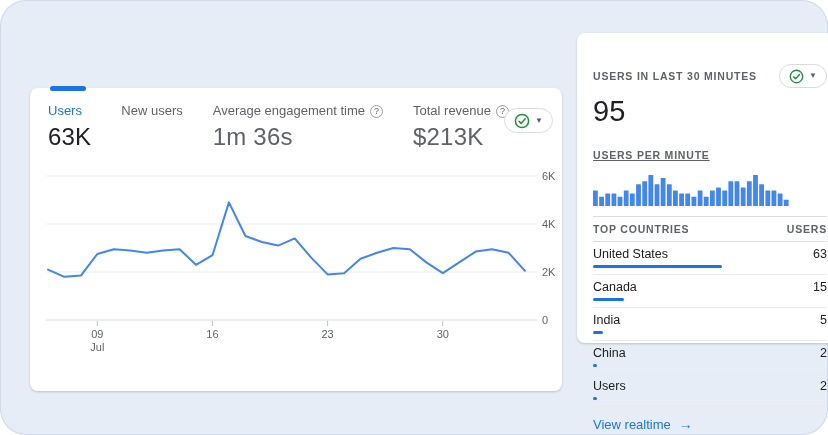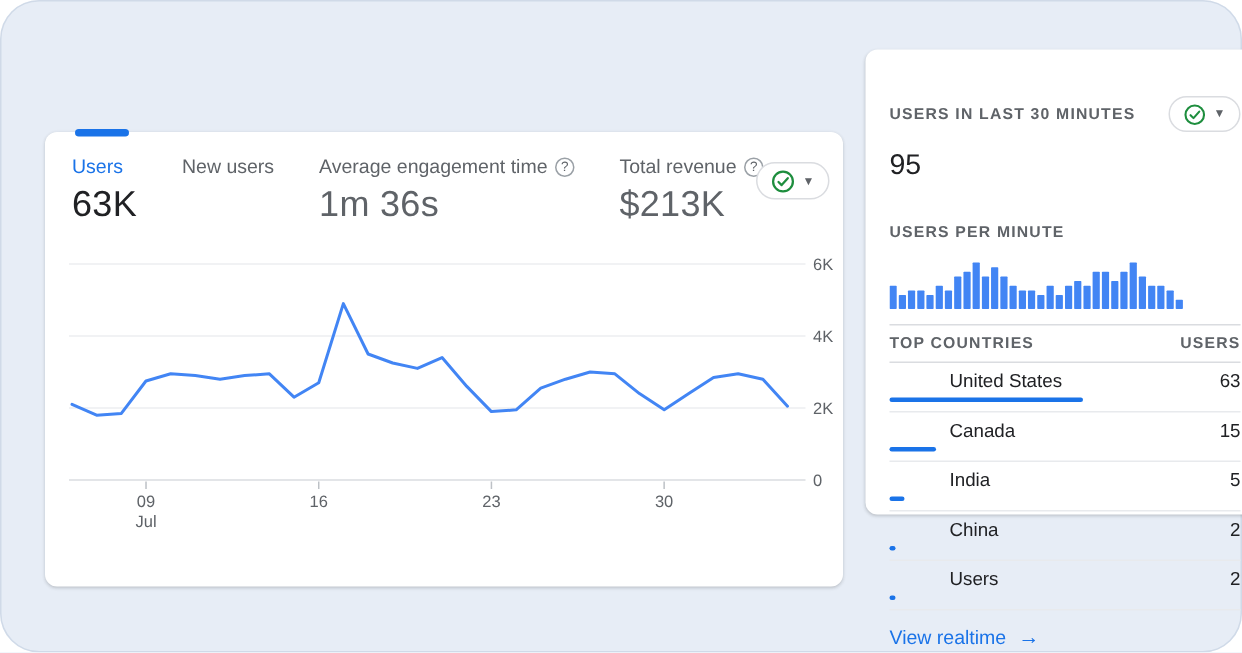--- a/index.html
+++ b/index.html
@@ -49,31 +49,31 @@
   .overview-card .pill { right: 9px; top: 20px; }
   .caret { font-size: 8px; color: #5f6368; line-height: 1; }
   .line-chart-svg { position: absolute; left: 0; top: 66px; }
   
   .realtime-card { left: 577px; top: 33px; width: 266px; height: 310px; padding: 12px 16px; }
   .rt-label {
     font-size: 10.5px; letter-spacing: .8px; color: #5f6368; font-weight: bold;
   }
   .rt-header { display: flex; justify-content: space-between; align-items: center; margin-top: 19px; }
   .realtime-card .pill { position: static; height: 24px; }
-  .rt-value { font-size: 19px; color: #202124; margin-top: 7px; line-height: 32px; }
-  .rt-minute-label { margin-top: 22px; }
+  .rt-value { font-size: 29px; color: #202124; margin-top: 7px; line-height: 32px; }
+  .rt-minute-label { margin-top: 22px; text-decoration: underline; }
   .bars-svg { display: block; margin-top: 12px; }
   .countries { margin-top: 9px; }
   .c-header {
     display: flex; justify-content: space-between; 
     border-top: 1px solid #dadce0; border-bottom: 1px solid #dadce0;
     padding: 6px 0 6px;
   }
   .c-row { border-bottom: 1px solid #e8eaed; padding: 5px 0 6px; }
-  .c-row-line { display: flex; justify-content: space-between; margin-left: 40px; }
+  .c-row-line { display: flex; justify-content: space-between; }
   .c-name { font-size: 12.5px; color: #202124; line-height: 15px; }
   .c-users { font-size: 12.5px; color: #202124; line-height: 15px; }
   .c-bar { height: 3px; border-radius: 2px; background: #1a73e8; margin-top: 3px; }
   .view-realtime {
     margin-top: 9px; font-size: 13px; color: #1a73e8;
     cursor: pointer;
   }
   .view-realtime .arrow { margin-left: 8px; font-size: 14px; }
 </style>
 </head>

